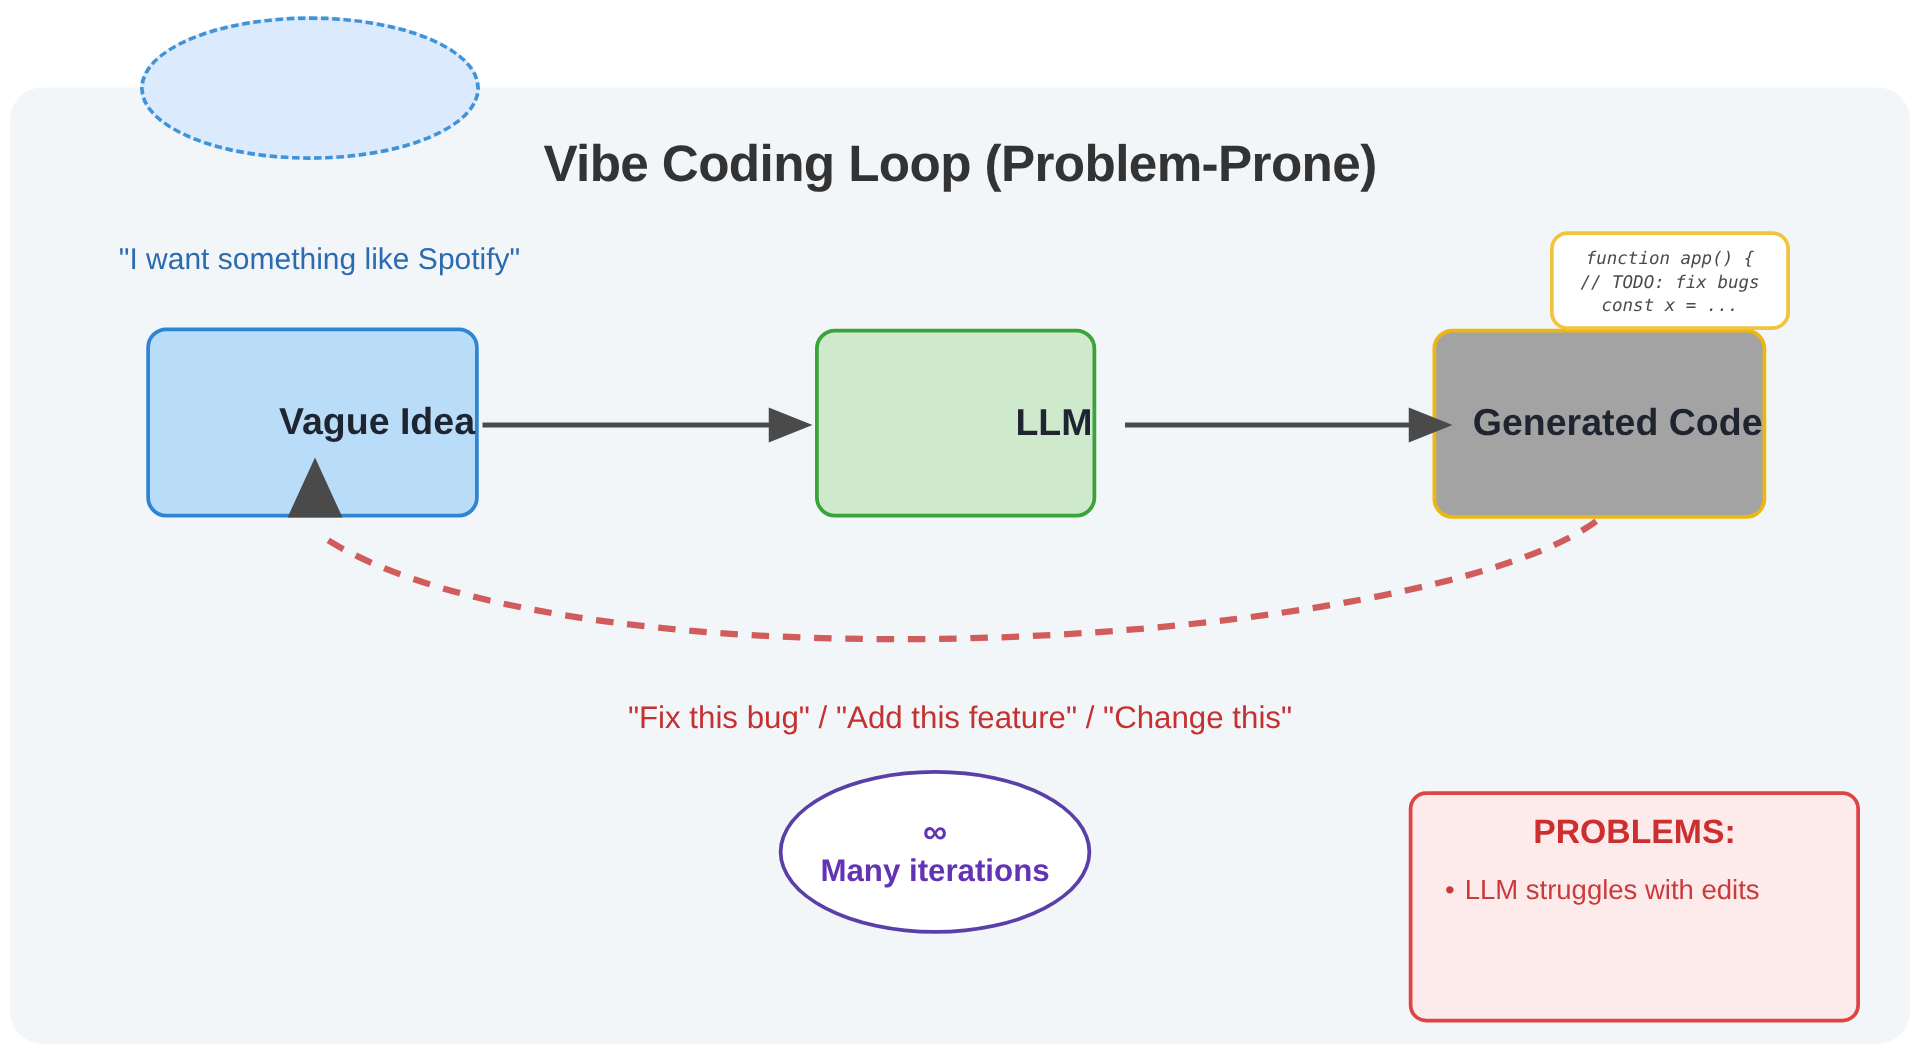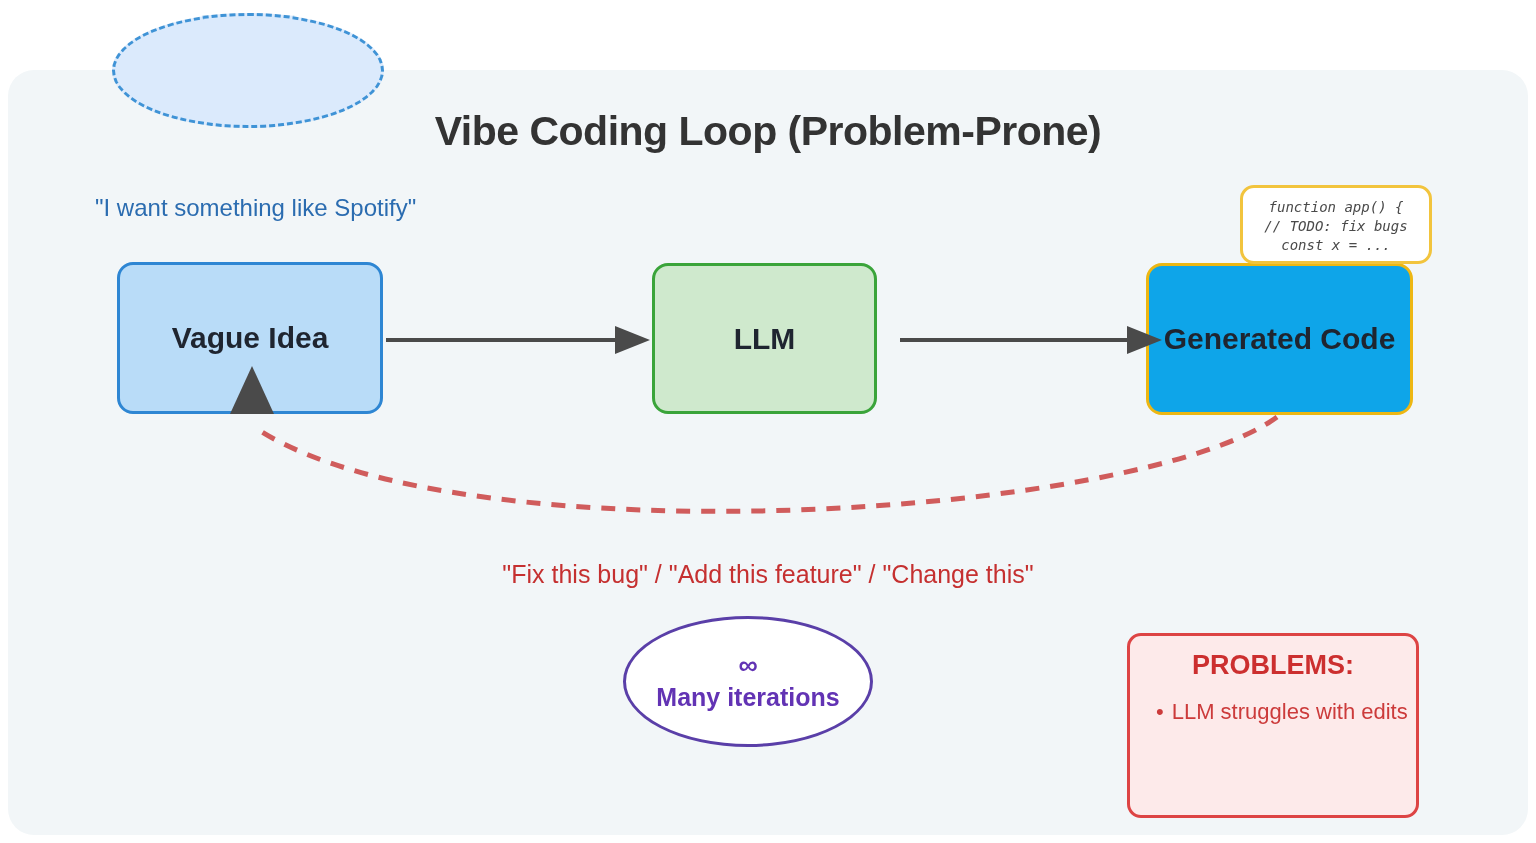--- a/index.html
+++ b/index.html
@@ -59,21 +59,21 @@
     text-align: center;
     padding-top: 10px;
     font-style: italic;
   }
 
   .node {
     border: 3px solid;
     border-radius: 16px;
     display: flex;
     align-items: center;
-    justify-content: center;
+    justify-content: flex-end;
     font-size: 30px;
     font-weight: 700;
     z-index: 2;
   }
   .node-vague { left: 117px; top: 262px; width: 266px; height: 152px; }
   .node-llm   { left: 632px; top: 263px; width: 225px; height: 151px; margin-left: 20px; }
   .node-gen   { left: 1146px; top: 263px; width: 267px; height: 152px; }
 
   .overlay {
     left: 0; top: 0;
@@ -98,21 +98,21 @@
     flex-direction: column;
     align-items: center;
     justify-content: center;
     z-index: 2;
   }
   .loop-symbol { font-size: 27px; font-weight: 700; line-height: 1; }
   .loop-label  { font-size: 25px; font-weight: 700; margin-top: 4px; }
 
   .problems {
     left: 1127px; top: 633px;
-    width: 292px; height: 185px;
+    width: 361px; height: 185px;
     border: 3px solid;
     border-radius: 14px;
     z-index: 2;
     padding: 14px 0 0 0;
   }
   .problems-title {
     text-align: center;
     font-size: 27px;
     font-weight: 700;
   }
@@ -141,21 +141,21 @@
 </div>
 
 <div class="abs node node-vague" style="background-color: rgb(185, 220, 248); border-color: rgb(46, 134, 211); color: rgb(31, 37, 48);">
   <span>Vague Idea</span>
 </div>
 
 <div class="abs node node-llm" style="background-color: rgb(207, 233, 205); border-color: rgb(58, 164, 58); color: rgb(31, 37, 48);">
   <span>LLM</span>
 </div>
 
-<div class="abs node node-gen" style="background-color: #0ea5e9; border-color: rgb(237, 183, 19); color: rgb(31, 37, 48);">
+<div class="abs node node-gen" style="background-color: #a3a3a3; border-color: rgb(237, 183, 19); color: rgb(31, 37, 48);">
   <span>Generated Code</span>
 </div>
 
 <svg class="abs overlay" width="1536" height="843" viewBox="0 0 1536 843" xmlns="http://www.w3.org/2000/svg">
   <line x1="386" y1="340" x2="618" y2="340" stroke-width="4" stroke="#4a4a4a"></line>
   <polygon points="615,326 650,340 615,354" fill="#4a4a4a"></polygon>
   <line x1="900" y1="340" x2="1130" y2="340" stroke-width="4" stroke="#4a4a4a"></line>
   <polygon points="1127,326 1162,340 1127,354" fill="#4a4a4a"></polygon>
   <path d="M 1277 417 C 1140 517, 470 560, 262 432" fill="none" stroke-width="5" stroke-dasharray="14 11" stroke="#d05c5c"></path>
   <polygon points="252,366 230,414 274,414" fill="#4a4a4a"></polygon>

